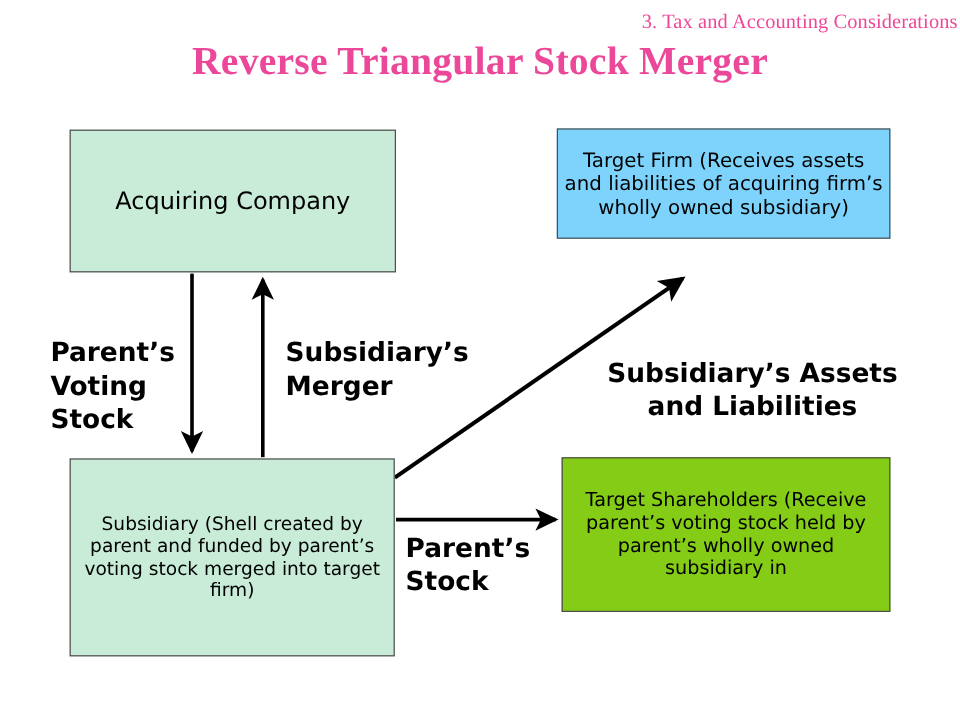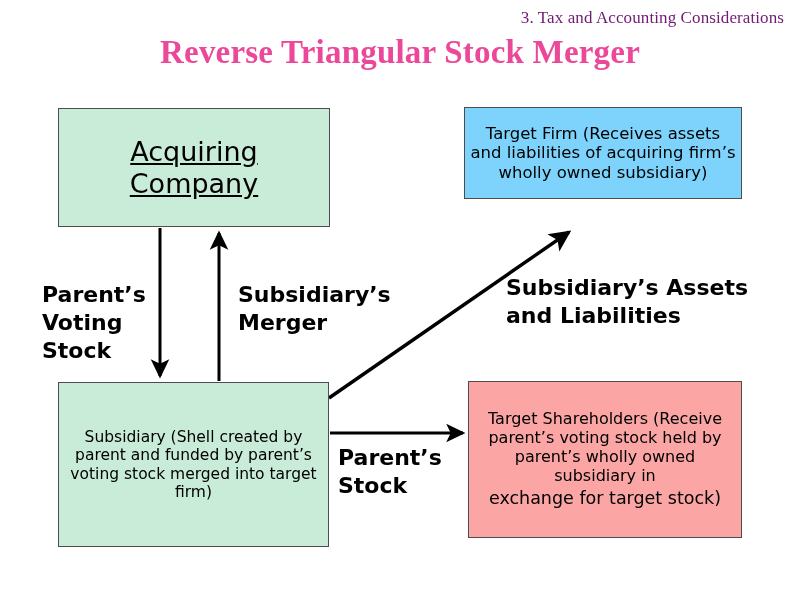--- a/index.html
+++ b/index.html
@@ -17,25 +17,25 @@
   .slide {
     position: absolute;
     left: 0; top: 0;
     width: 800px; height: 600px;
     background: #ffffff;
   }
 
   
   .section-header {
     position: absolute;
-    right: 16px;
+    right: 2px;
     top: 8px;
     font-family: "Liberation Serif", "DejaVu Serif", serif;
     font-size: 17px;
-    color: #701a75;
+    color: #ec4899;
     white-space: nowrap;
     letter-spacing: 0.1px;
   }
   .slide-title {
     position: absolute;
     left: 0;
     top: 34px;
     width: 800px;
     text-align: center;
     font-family: "Liberation Serif", "DejaVu Serif", serif;
@@ -55,56 +55,55 @@
     justify-content: center;
     text-align: center;
     color: #000000;
     line-height: 1.18;
   }
   .node .inner { width: 100%; padding: 0 4px; }
 
   #box-acquiring {
     left: 58px; top: 108px; width: 272px; height: 119px;
     background: #c9ecd9;
-    font-size: 27px;
-    text-decoration: underline;
+    font-size: 20px;
   }
   #box-target-firm {
     left: 464px; top: 107px; width: 278px; height: 92px;
     background: #7dd3fc;
     font-size: 16.5px;
   }
   #box-subsidiary {
     left: 58px; top: 382px; width: 271px; height: 165px;
     background: #c9ecd9;
     font-size: 15.5px;
   }
   #box-target-shareholders {
-    left: 468px; top: 381px; width: 274px; height: 157px;
-    background: #fca5a5;
+    left: 468px; top: 381px; width: 274px; height: 129px;
+    background: #84cc16;
     font-size: 16px;
   }
   #box-target-shareholders .last-line {
     font-size: 17.5px;
     display: block;
     margin-top: 3px;
   }
 
   
   .edge-label {
     position: absolute;
     color: #000000;
     font-size: 22px;
     line-height: 1.28;
     white-space: pre-line;
     font-weight: bold;
   }
   #label-parents-voting-stock { left: 42px;  top: 281px; }
   #label-subsidiarys-stock    { left: 238px; top: 281px; }
-  #label-sub-assets-liab      { left: 506px; top: 274px; }
+  #label-sub-assets-liab      { left: 506px; top: 298px; text-align: center; }
   #label-parents-stock        { left: 338px; top: 444px; }
 
   
   #edges {
     position: absolute;
     left: 0; top: 0;
     width: 800px; height: 600px;
     pointer-events: none;
   }
 </style>
@@ -141,21 +140,20 @@
     <div class="inner">Target Firm (Receives assets and liabilities of acquiring firm’s wholly owned subsidiary)</div>
   </div>
 
   <div class="node" id="box-subsidiary">
     <div class="inner">Subsidiary (Shell created by parent and funded by parent’s voting stock merged into target firm)</div>
   </div>
 
   <div class="node" id="box-target-shareholders">
     <div class="inner">
       <span>Target Shareholders (Receive parent’s voting stock held by parent’s wholly owned subsidiary in</span>
-      <span class="last-line">exchange for target stock)</span>
     </div>
   </div>
 
   <div class="edge-label" id="label-parents-voting-stock">Parent’s
 Voting
 Stock</div>
 
   <div class="edge-label" id="label-subsidiarys-stock">Subsidiary’s
 Merger</div>
 

